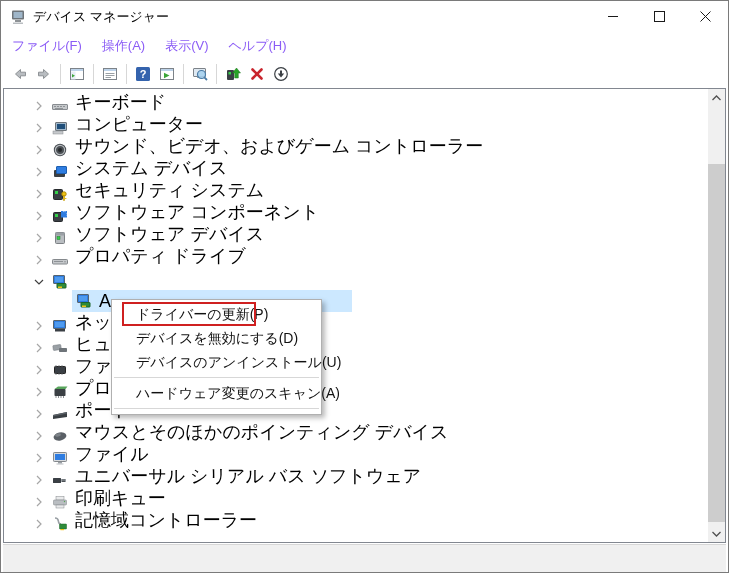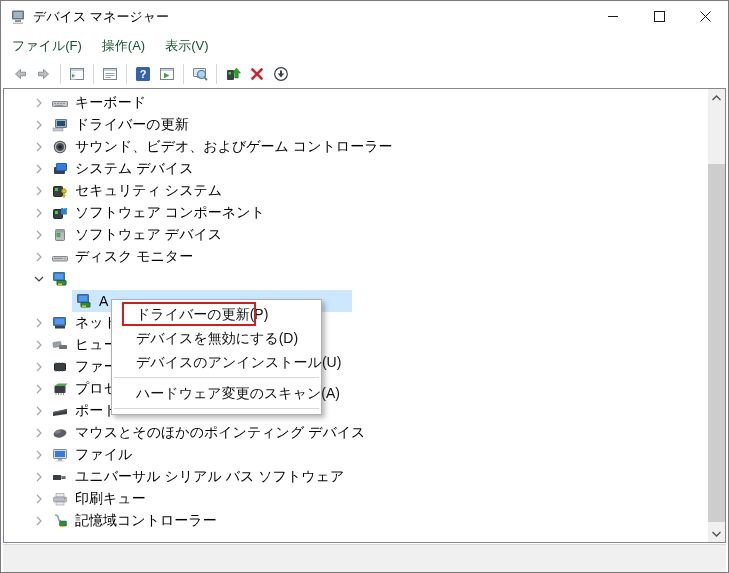--- a/index.html
+++ b/index.html
@@ -12,29 +12,29 @@
   
   .titlebar{height:31px;display:flex;align-items:center;padding-left:9px;flex:0 0 auto;}
   .titlebar .app-icon{width:16px;height:16px;margin-right:7px;flex:0 0 auto;}
   .titlebar .title{font-size:13px;color:#000;}
   .win-controls{margin-left:auto;display:flex;height:100%;}
   .win-btn{width:46px;height:100%;display:flex;align-items:center;justify-content:center;}
   .glyph-min{width:10px;height:0;border-top:1px solid #1a1a1a;}
   .glyph-max{width:9px;height:9px;border:1px solid #1a1a1a;}
   
   .menubar{height:27px;display:flex;align-items:center;padding-left:1px;flex:0 0 auto;}
-  .menu-item{font-size:13px;color:#14532d;padding:5px 10px;}
+  .menu-item{font-size:13px;color:#8b5cf6;padding:5px 10px;}
   
   .toolbar{height:29px;display:flex;align-items:center;padding-left:7px;flex:0 0 auto;}
   .tool-btn{width:22px;height:22px;display:flex;align-items:center;justify-content:center;margin:0 1px;}
   .tool-sep{width:1px;height:20px;background:#d7d7d7;margin:0 4px;}
   
   .tree-area{flex:1 1 auto;margin:0 2px;border:1px solid #828790;position:relative;background:#fff;overflow:hidden;}
   .tree{padding-top:3px;}
-  .tree-row{height:22px;display:flex;align-items:center;font-size:14px;color:#000;padding-left:30px;}
+  .tree-row{height:22px;display:flex;align-items:flex-end;font-size:18px;color:#000;padding-left:30px;}
   .tree-row .chev{width:18px;height:16px;display:flex;align-items:center;justify-content:flex-start;flex:0 0 auto;}
   .tree-row .nicon{width:16px;height:16px;flex:0 0 auto;}
   .tree-row .lbl{margin-left:7px;white-space:nowrap;}
   .tree-row.child{padding-left:0;}
   .row-inner{display:flex;align-items:center;height:22px;}
   .tree-row.child .row-inner{margin-left:68px;padding-left:4px;}
   .tree-row.selected .row-inner{background:#cce8ff;width:276px;}
   
   .vscroll{position:absolute;top:0;right:0;bottom:0;width:17px;background:#f0f0f0;}
   .vs-btn{position:absolute;left:0;width:17px;height:17px;display:flex;align-items:center;justify-content:center;background:#f0f0f0;}
@@ -84,20 +84,21 @@
             </g>
         </svg>
       </div>
     </div>
   </div>
 
   <div class="menubar" id="menubar">
       <span class="menu-item">ファイル(F)</span>
       <span class="menu-item">操作(A)</span>
       <span class="menu-item">表示(V)</span>
+      <span class="menu-item">ヘルプ(H)</span>
     </div>
 
   <div class="toolbar" id="toolbar">
       <span class="tool-btn">
         <span>
           <svg width="16" height="16" viewBox="0 0 16 16">
             <path d="M8.5 3.5 L3.5 8 L8.5 12.5 V9.8 H13.5 V6.2 H8.5 Z" fill="#b9bdc1" stroke="#8e9296"></path>
           </svg>
         </span>
       </span>
@@ -220,21 +221,21 @@
               <path d="M3 1 L7 5 L3 9" fill="none" stroke="#a6a6a6" stroke-width="1.2"></path>
             </svg>
           </span>
           <span class="nicon">
             <svg width="16" height="16" viewBox="0 0 16 16">
               <rect x="3.5" y="2.5" width="11" height="8" rx="0.5" fill="#9fb6c9" stroke="#6e7479"></rect>
               <rect x="5" y="4" width="8" height="5" fill="#1f4e79"></rect>
               <rect x="1" y="11" width="10" height="3" fill="#c6c9cc" stroke="#888c90" stroke-width="0.5"></rect>
             </svg>
           </span>
-          <span class="lbl">ドライバーの更新</span>
+          <span class="lbl">コンピューター</span>
         </div>
         <div class="tree-row">
           <span class="chev">
             <svg width="10" height="10" viewBox="0 0 10 10">
               <path d="M3 1 L7 5 L3 9" fill="none" stroke="#a6a6a6" stroke-width="1.2"></path>
             </svg>
           </span>
           <span class="nicon">
             <svg width="16" height="16" viewBox="0 0 16 16">
               <circle cx="8" cy="8" r="6.2" fill="#4a4f54"></circle>
@@ -311,21 +312,21 @@
               <path d="M3 1 L7 5 L3 9" fill="none" stroke="#a6a6a6" stroke-width="1.2"></path>
             </svg>
           </span>
           <span class="nicon">
             <svg width="16" height="16" viewBox="0 0 16 16">
               <rect x="0.5" y="7.5" width="15" height="4.5" rx="0.8" fill="#c6c9cc" stroke="#84888c"></rect>
               <rect x="2" y="9" width="9" height="1" fill="#8e9296"></rect>
               <circle cx="13" cy="9.8" r="0.8" fill="#8e9296"></circle>
             </svg>
           </span>
-          <span class="lbl">ディスク モニター</span>
+          <span class="lbl">プロパティ ドライブ</span>
         </div>
         <div class="tree-row">
           <span class="chev">
             <svg width="10" height="10" viewBox="0 0 10 10">
               <path d="M1 3 L5 7 L9 3" fill="none" stroke="#404040" stroke-width="1.2"></path>
             </svg>
           </span>
           <span class="nicon">
             <svg width="16" height="16" viewBox="0 0 16 16">
               <rect x="1.5" y="1.5" width="11" height="8" rx="0.5" fill="#2f7de1" stroke="#56646f"></rect>

